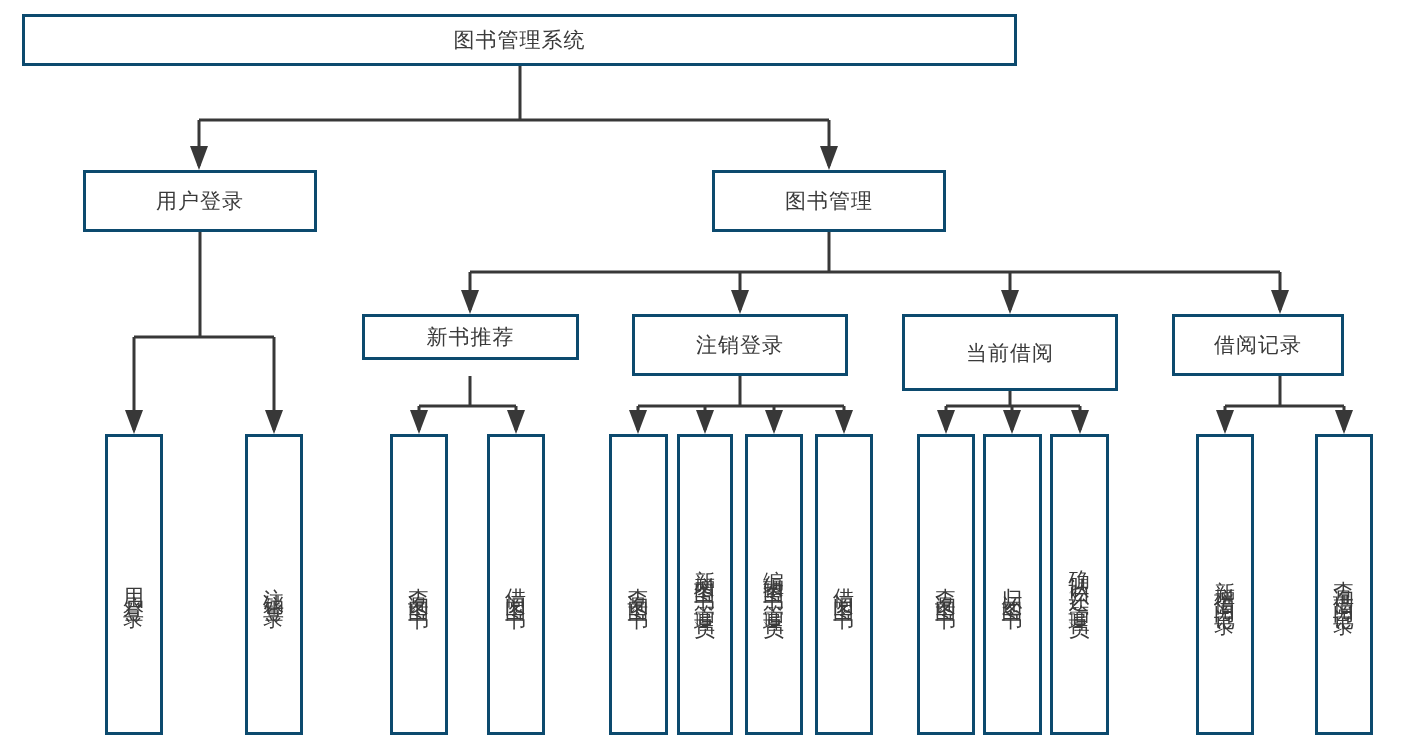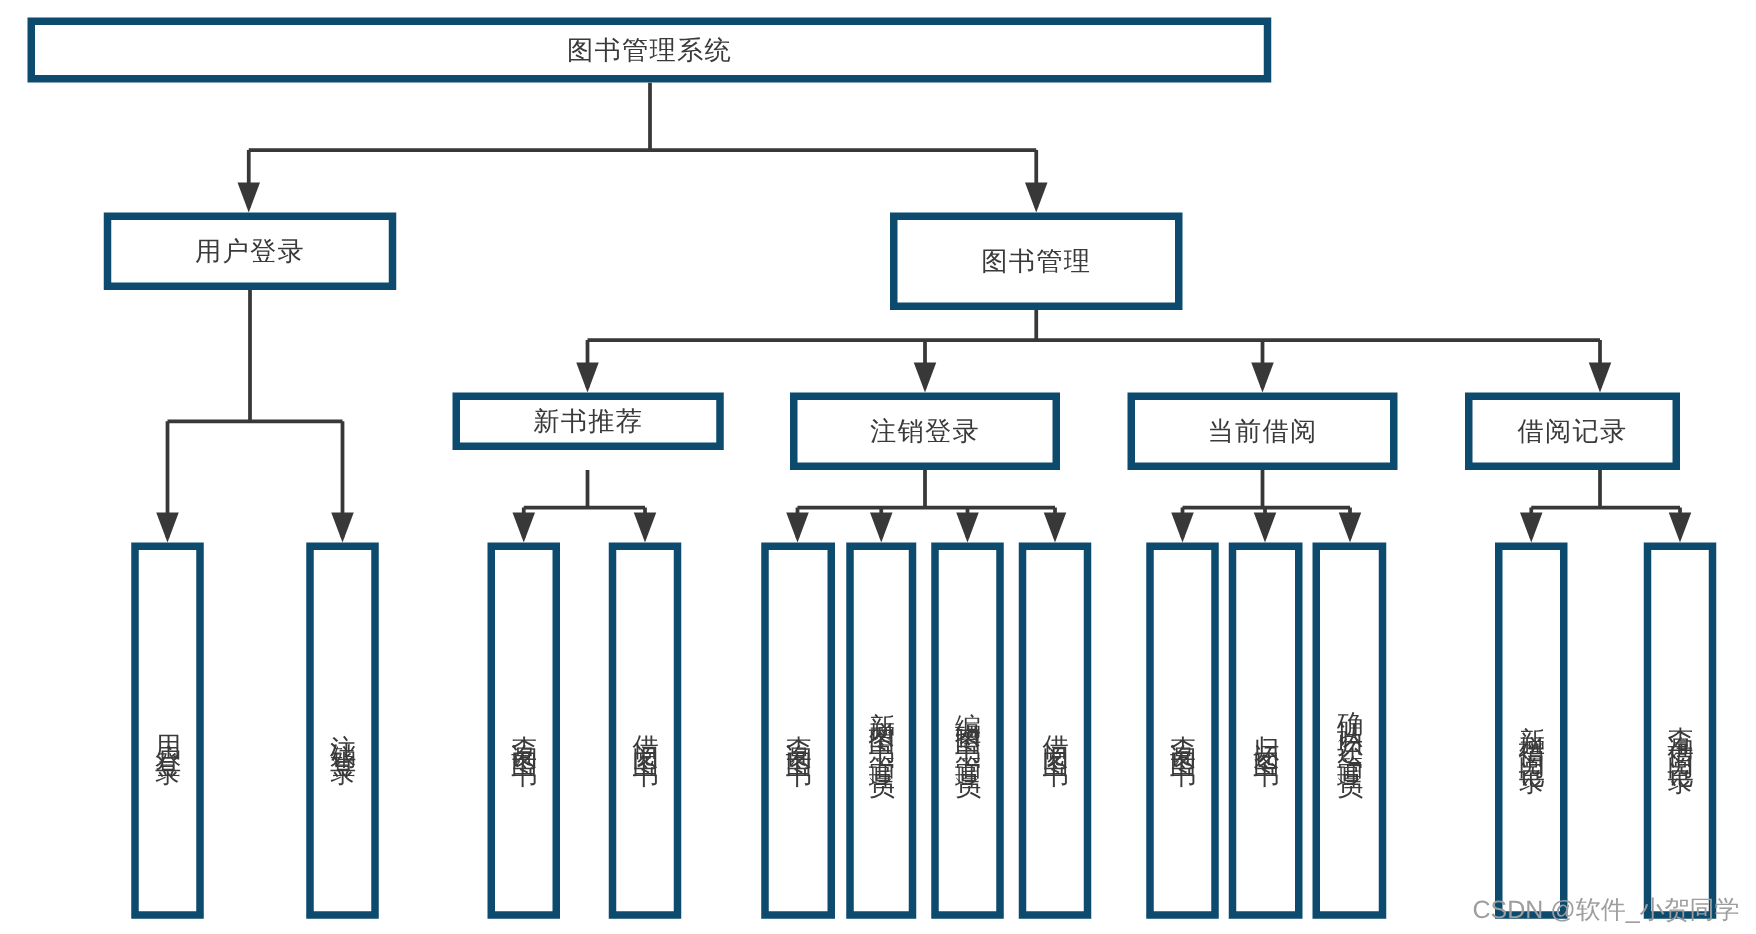--- a/index.html
+++ b/index.html
@@ -27,21 +27,21 @@
     stroke: #383838;
     stroke-width: 3;
   }
   .wires polygon {
     fill: #383838;
     stroke: none;
   }
   .node {
     position: absolute;
     box-sizing: border-box;
-    border: 6px solid #0c4a6e;
+    border: 3px solid #0c4a6e;
     background: #ffffff;
     color: #3a3a3a;
     display: flex;
     align-items: center;
     justify-content: center;
   }
   .node.h span {
     font-size: 21px;
     letter-spacing: 1px;
     white-space: nowrap;
@@ -111,31 +111,31 @@
     </g>
   </svg>
 
   <div class="node h" style="left:22px; top:14px; width:995px; height:52px">
     <span>图书管理系统</span>
   </div>
 
   <div class="node h" style="left:83px; top:170px; width:234px; height:62px">
     <span>用户登录</span>
   </div>
-  <div class="node h" style="left:712px; top:170px; width:234px; height:78px">
+  <div class="node h" style="left:712px; top:170px; width:234px; height:62px">
     <span>图书管理</span>
   </div>
 
   <div class="node h" style="left:362px; top:314px; width:217px; height:46px">
     <span>新书推荐</span>
   </div>
   <div class="node h" style="left:632px; top:314px; width:216px; height:62px">
     <span>注销登录</span>
   </div>
-  <div class="node h" style="left:902px; top:314px; width:216px; height:62px">
+  <div class="node h" style="left:902px; top:314px; width:216px; height:77px">
     <span>当前借阅</span>
   </div>
   <div class="node h" style="left:1172px; top:314px; width:172px; height:62px">
     <span>借阅记录</span>
   </div>
 
   <div class="node v" style="left:105px; top:434px; width:58px; height:301px">
     <span>用户登录</span>
   </div>
   <div class="node v" style="left:245px; top:434px; width:58px; height:301px">
@@ -172,15 +172,14 @@
     <span>确认归还（管理员）</span>
   </div>
 
   <div class="node v" style="left:1196px; top:434px; width:58px; height:301px">
     <span>新增借阅记录</span>
   </div>
   <div class="node v" style="left:1315px; top:434px; width:58px; height:301px">
     <span>查询借阅记录</span>
   </div>
 
-  <div class="watermark">CSDN @软件_小贺同学</div>
 
 </div>
 
 </body></html>

